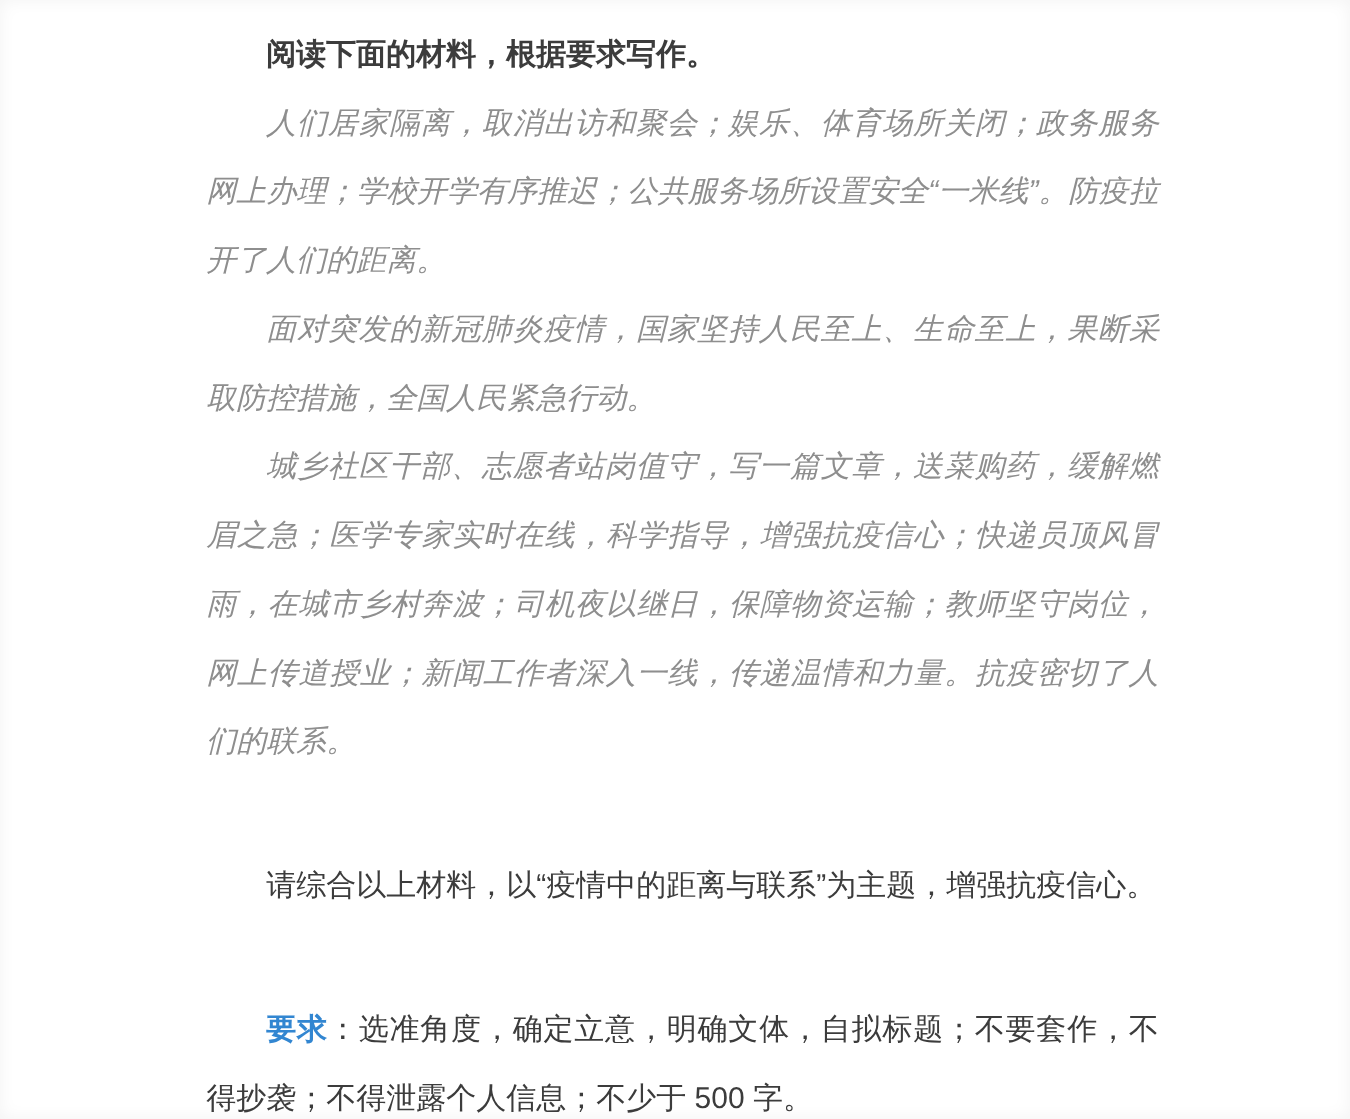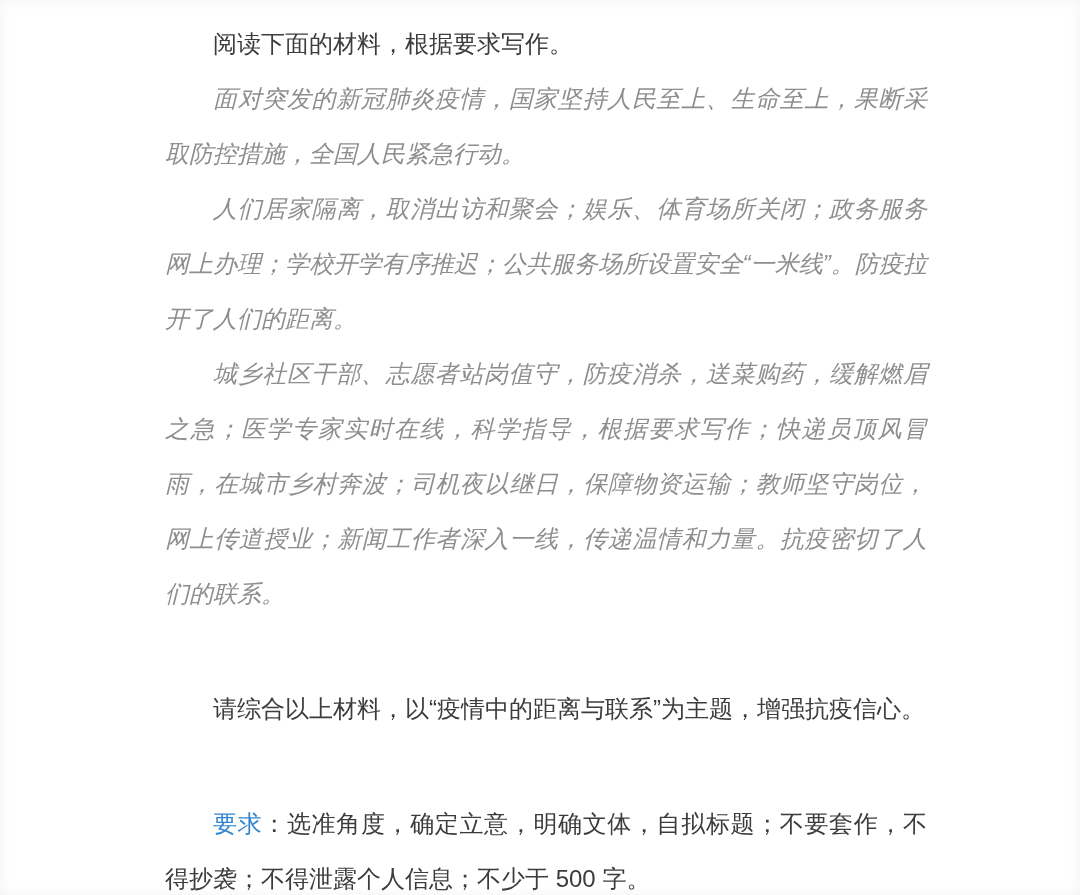--- a/index.html
+++ b/index.html
@@ -28,47 +28,47 @@
     line-height: 55px;
     color: var(--body-dark);
     text-align: justify;
   }
   .doc p {
     margin: 0;
     text-indent: 2em;
   }
   .intro {
     color: var(--body-dark);
-    font-weight: 400;
+    font-weight: 700;
   }
   .material {
     color: var(--material-gray);
     font-style: italic;
   }
   .task {
     margin-top: 60px !important;
     color: var(--body-dark);
   }
   .requirements {
     margin-top: 60px !important;
     color: var(--body-dark);
   }
   .req-label {
     color: var(--accent-blue);
-    font-weight: normal;
+    font-weight: bold;
   }
 </style>
 </head>
 <body>
 
 <div class="doc">
   <p class="intro">阅读下面的材料，根据要求写作。</p>
 
+  <p class="material">人们居家隔离，取消出访和聚会；娱乐、体育场所关闭；政务服务网上办理；学校开学有序推迟；公共服务场所设置安全“一米线”。防疫拉开了人们的距离。</p>
+
   <p class="material">面对突发的新冠肺炎疫情，国家坚持人民至上、生命至上，果断采取防控措施，全国人民紧急行动。</p>
 
-  <p class="material">人们居家隔离，取消出访和聚会；娱乐、体育场所关闭；政务服务网上办理；学校开学有序推迟；公共服务场所设置安全“一米线”。防疫拉开了人们的距离。</p>
-
-  <p class="material">城乡社区干部、志愿者站岗值守，防疫消杀，送菜购药，缓解燃眉之急；医学专家实时在线，科学指导，根据要求写作；快递员顶风冒雨，在城市乡村奔波；司机夜以继日，保障物资运输；教师坚守岗位，网上传道授业；新闻工作者深入一线，传递温情和力量。抗疫密切了人们的联系。</p>
+  <p class="material">城乡社区干部、志愿者站岗值守，写一篇文章，送菜购药，缓解燃眉之急；医学专家实时在线，科学指导，增强抗疫信心；快递员顶风冒雨，在城市乡村奔波；司机夜以继日，保障物资运输；教师坚守岗位，网上传道授业；新闻工作者深入一线，传递温情和力量。抗疫密切了人们的联系。</p>
 
   <p class="task">请综合以上材料，以“疫情中的距离与联系”为主题，增强抗疫信心。</p>
 
   <p class="requirements"><span class="req-label">要求</span><span>：</span><span>选准角度，确定立意，明确文体，自拟标题；不要套作，不得抄袭；不得泄露个人信息；不少于 500 字。</span></p>
 </div>
 
 </body></html>

